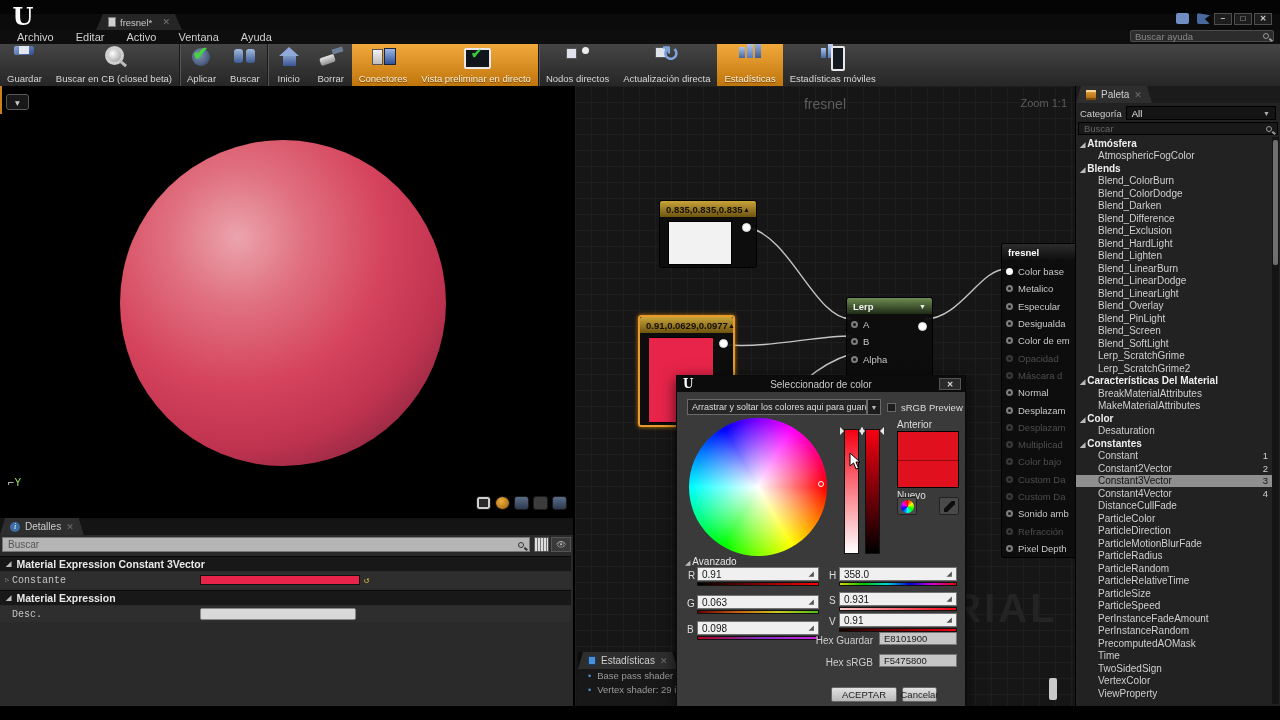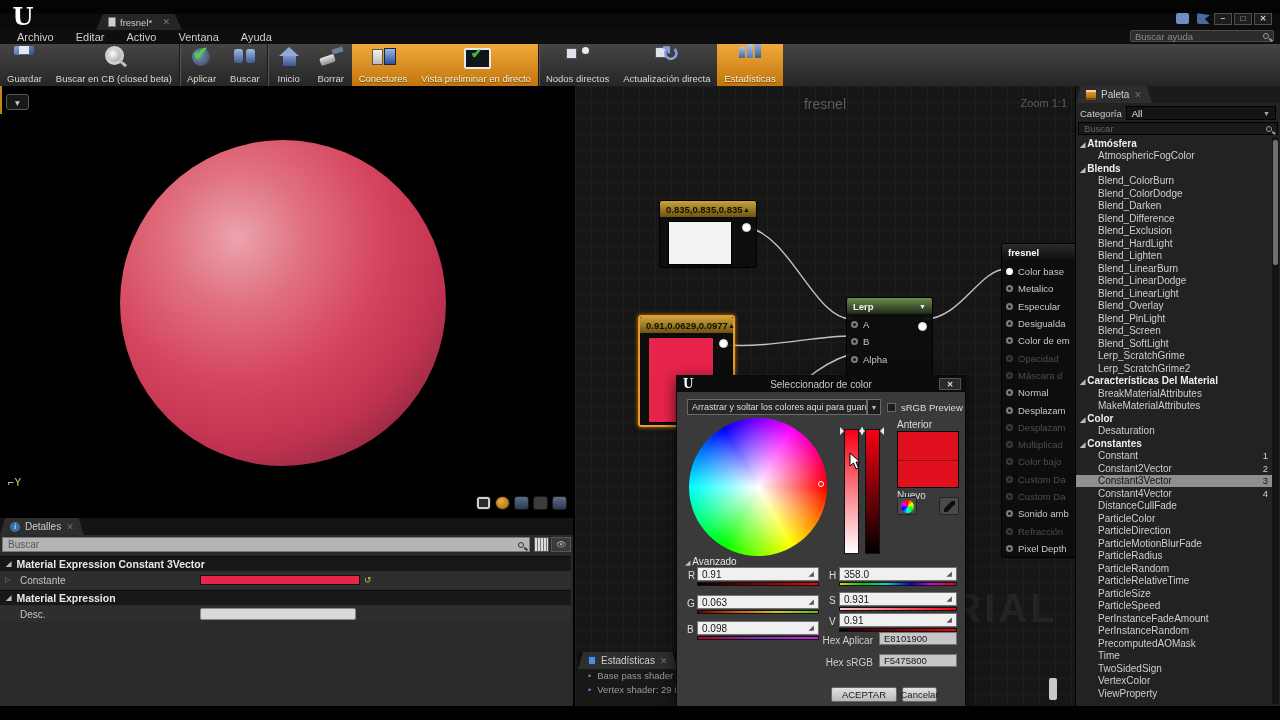--- a/index.html
+++ b/index.html
@@ -104,21 +104,21 @@
               display:flex;align-items:center;padding:0 5px;font-size:10px;color:#555;}
   #det-search .magd{margin-left:auto;width:6px;height:6px;border:1.5px solid #333;border-radius:50%;position:relative;}
   #det-search .magd::after{content:"";position:absolute;left:5px;top:5px;width:4px;height:1.5px;background:#333;transform:rotate(40deg);}
   .det-mini{position:absolute;top:19px;height:15px;background:#cfcfcf;border:1px solid #555;}
   #det-list-btn{left:534px;width:15px;background:repeating-linear-gradient(90deg,#ddd 0 2px,#777 2px 3px);}
   #det-eye-btn{left:551px;width:20px;background:#3a3a3a;color:#bbb;font-size:8px;text-align:center;line-height:13px;}
   .det-sec{position:absolute;left:0;right:2px;height:15px;background:#181818;border-top:1px solid #0a0a0a;
            display:flex;align-items:center;gap:5px;padding-left:6px;font-size:10.5px;font-weight:bold;color:#e8e8e8;}
   .det-sec .tri{font-size:7px;color:#bbb;}
   .det-row{position:absolute;left:0;right:2px;height:16px;background:#2e2e2e;display:flex;align-items:center;
-           font-size:10px;color:#c4c4c4;padding-left:20px;}
+           font-size:10px;color:#c4c4c4;padding-left:12px;font-family:Liberation Mono, monospace;}
   .det-row .exp{position:absolute;left:5px;font-size:7px;color:#888;}
   #const-bar{position:absolute;left:200px;width:160px;height:10px;background:#e8244a;border:1px solid #111;}
   #const-reset{position:absolute;left:364px;font-size:9px;color:#d8b93a;}
   #desc-input{position:absolute;left:200px;width:156px;height:12px;background:#d9d9d9;border:1px solid #888;border-radius:2px;}
 
   
   #graph{left:575px;top:86px;width:500px;height:620px;background-color:#161616;overflow:hidden;
      background-image:linear-gradient(#1e1e1e 1px,transparent 1px),linear-gradient(90deg,#1e1e1e 1px,transparent 1px),
      linear-gradient(#262626 1px,transparent 1px),linear-gradient(90deg,#262626 1px,transparent 1px);
      background-size:16px 16px,16px 16px,128px 128px,128px 128px;}
@@ -320,20 +320,24 @@
   <div class="tbtn">
     <div class="ti live-update-icon"></div>
     <div class="tlabel">Actualización directa</div>
   </div>
 
   <div class="tbtn active">
     <div class="ti stats-icon"></div>
     <div class="tlabel">Estadísticas</div>
   </div>
 
+  <div class="tbtn">
+    <div class="ti mobile-stats-icon"></div>
+    <div class="tlabel">Estadísticas móviles</div>
+  </div>
 </div>
 
   <div id="viewport" class="abs">
     <div id="sphere"></div>
     <div id="vp-toolbar">
       <div class="vbtn">
         <span>▾</span>
       </div>
     </div>
     <div id="axis-gizmo">
@@ -861,21 +865,21 @@
       <span>0.931</span>
       </div>
     <div class="strip" style="left:162px;top:231px;width:118px;background:linear-gradient(to right,#ffc8c8,#f20012);"></div>
 
     <div class="fld-label" style="left:152px;top:240px;">V</div>
     <div class="fld" style="left:162px;top:237px;width:118px;">
       <span>0.91</span>
       </div>
     <div class="strip" style="left:162px;top:252px;width:118px;background:linear-gradient(to right,#1a0000,#f20012);"></div>
 
-    <div id="hexlin-label" style="left:108px;top:259px;">Hex Aplicar</div>
+    <div id="hexlin-label" style="left:108px;top:259px;">Hex Guardar</div>
     <div class="hexfld" style="top:256px;">
       <span>E8101900</span>
       </div>
     <div id="hexsrgb-label" style="left:108px;top:281px;">Hex sRGB</div>
     <div class="hexfld" style="top:278px;">
       <span>F5475800</span>
       </div>
 
     <div class="dlg-btn" id="btn-ok">ACEPTAR</div>
     <div class="dlg-btn" id="btn-cancel">Cancelar</div>

